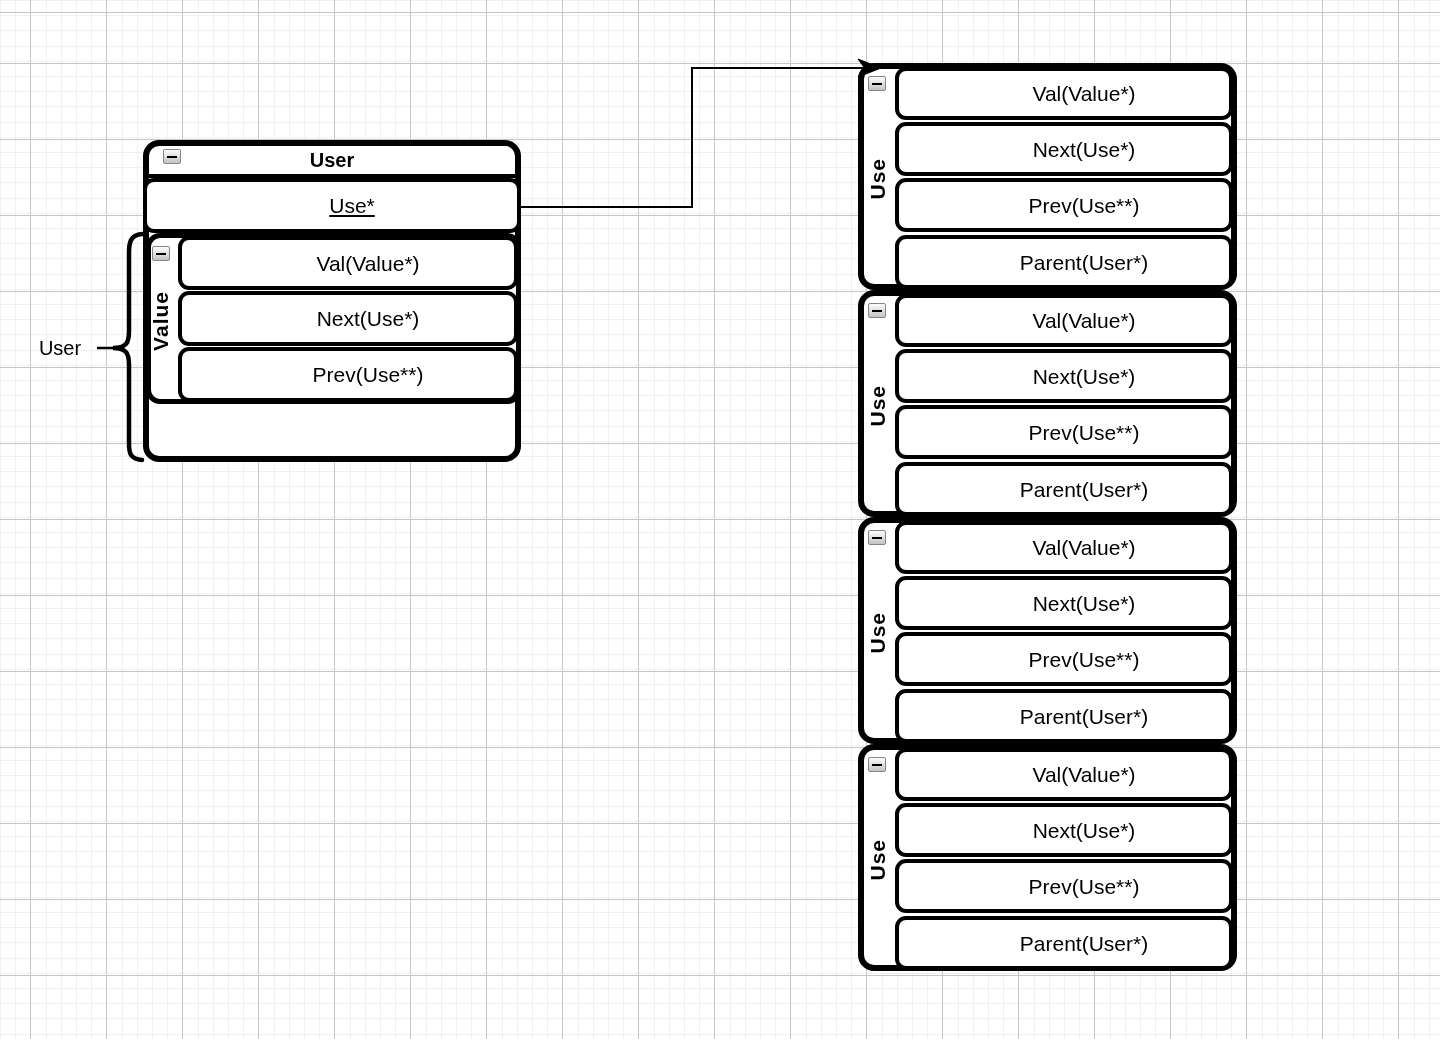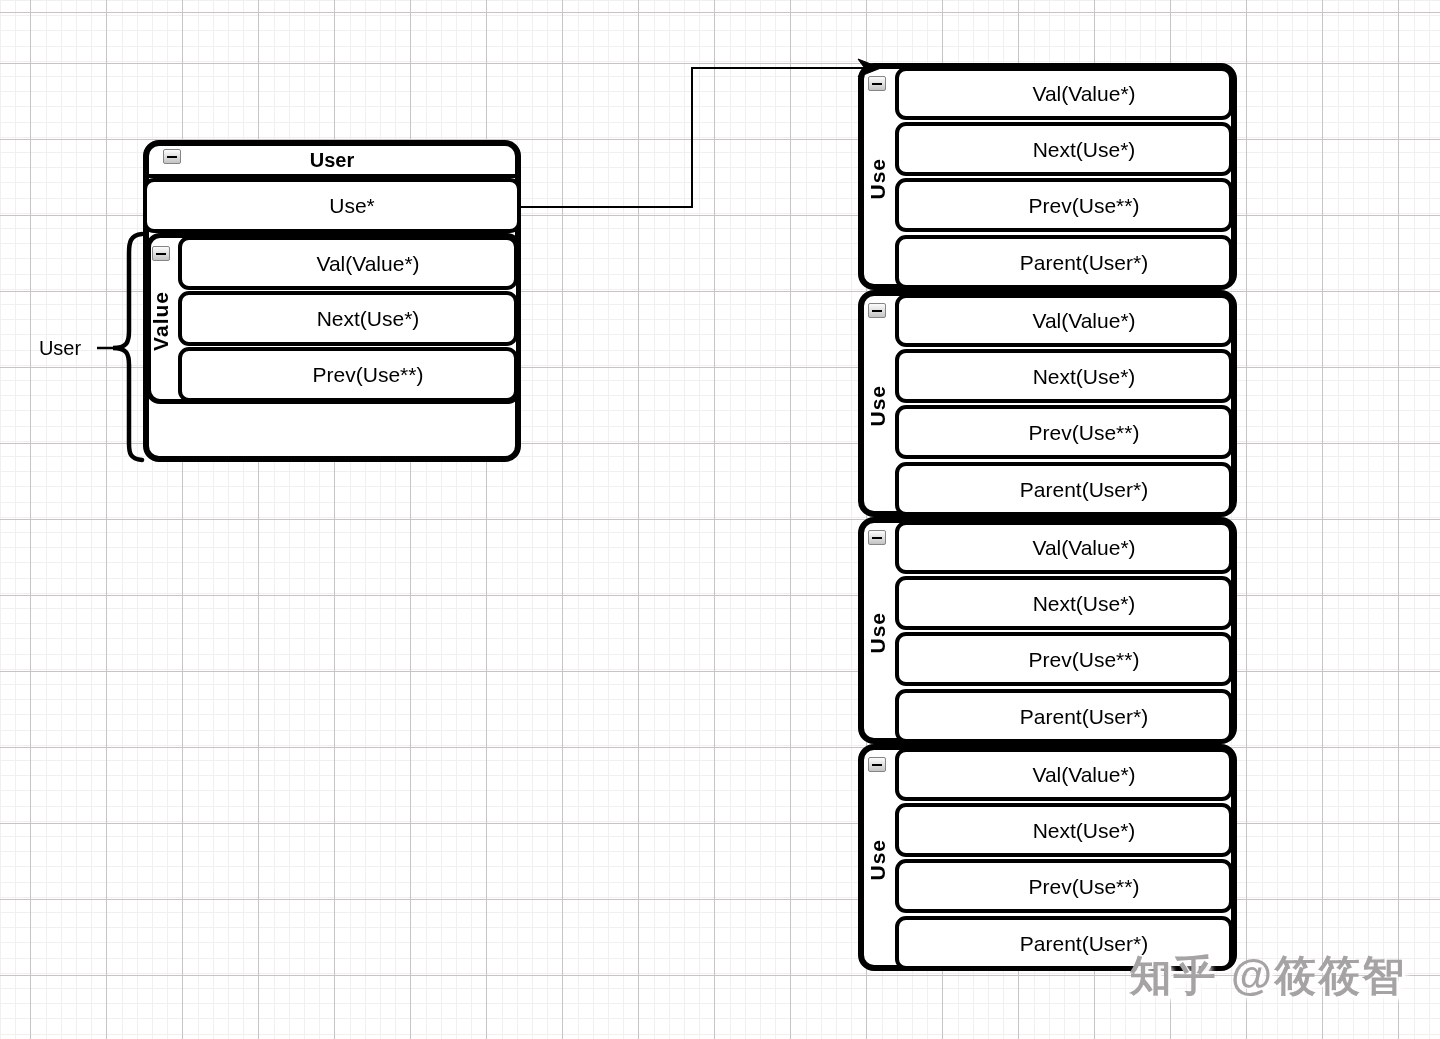--- a/index.html
+++ b/index.html
@@ -106,21 +106,21 @@
     <line x1="97" y1="348" x2="113" y2="348" stroke="#000" stroke-width="2.5"></line>
   </svg>
 
   <div class="brace-label">User</div>
 
   <div class="container" style="left:143px; top:140px; width:378px; height:322px;">
     <div class="collapse-btn" style="left:14px; top:3px;"></div>
     <div class="header-title">User</div>
     <div class="header-divider"></div>
 
-    <div class="row" style="left:-6px; top:32px; width:378px; height:55px;">
+    <div class="row" style="left:-6px; top:32px; width:378px; height:55px;text-decoration:underline;">
       <span>Use*</span>
     </div>
 
     <div class="subcontainer" style="left:-3px; top:87px; width:375px; height:171px;">
       <div class="collapse-btn" style="left:1px; top:8px;"></div>
       <div class="vstrip" style="left:-5px; top:28px; width:30px; height:110px;">
         <span class="vtext">Value</span>
       </div>
       <div class="row" style="left:27px; top:-2px; width:340px; height:54px;">
         <span>Val(Value*)</span>
@@ -204,15 +204,14 @@
       <span>Next(Use*)</span>
     </div>
     <div class="row" style="left:31px; top:109px; width:338px; height:54px;">
       <span>Prev(Use**)</span>
     </div>
     <div class="row" style="left:31px; top:166px; width:338px; height:54px;">
       <span>Parent(User*)</span>
     </div>
   </div>
 
-  <div class="watermark">知乎 @筱筱智</div>
 
 </div>
 
 </body></html>

